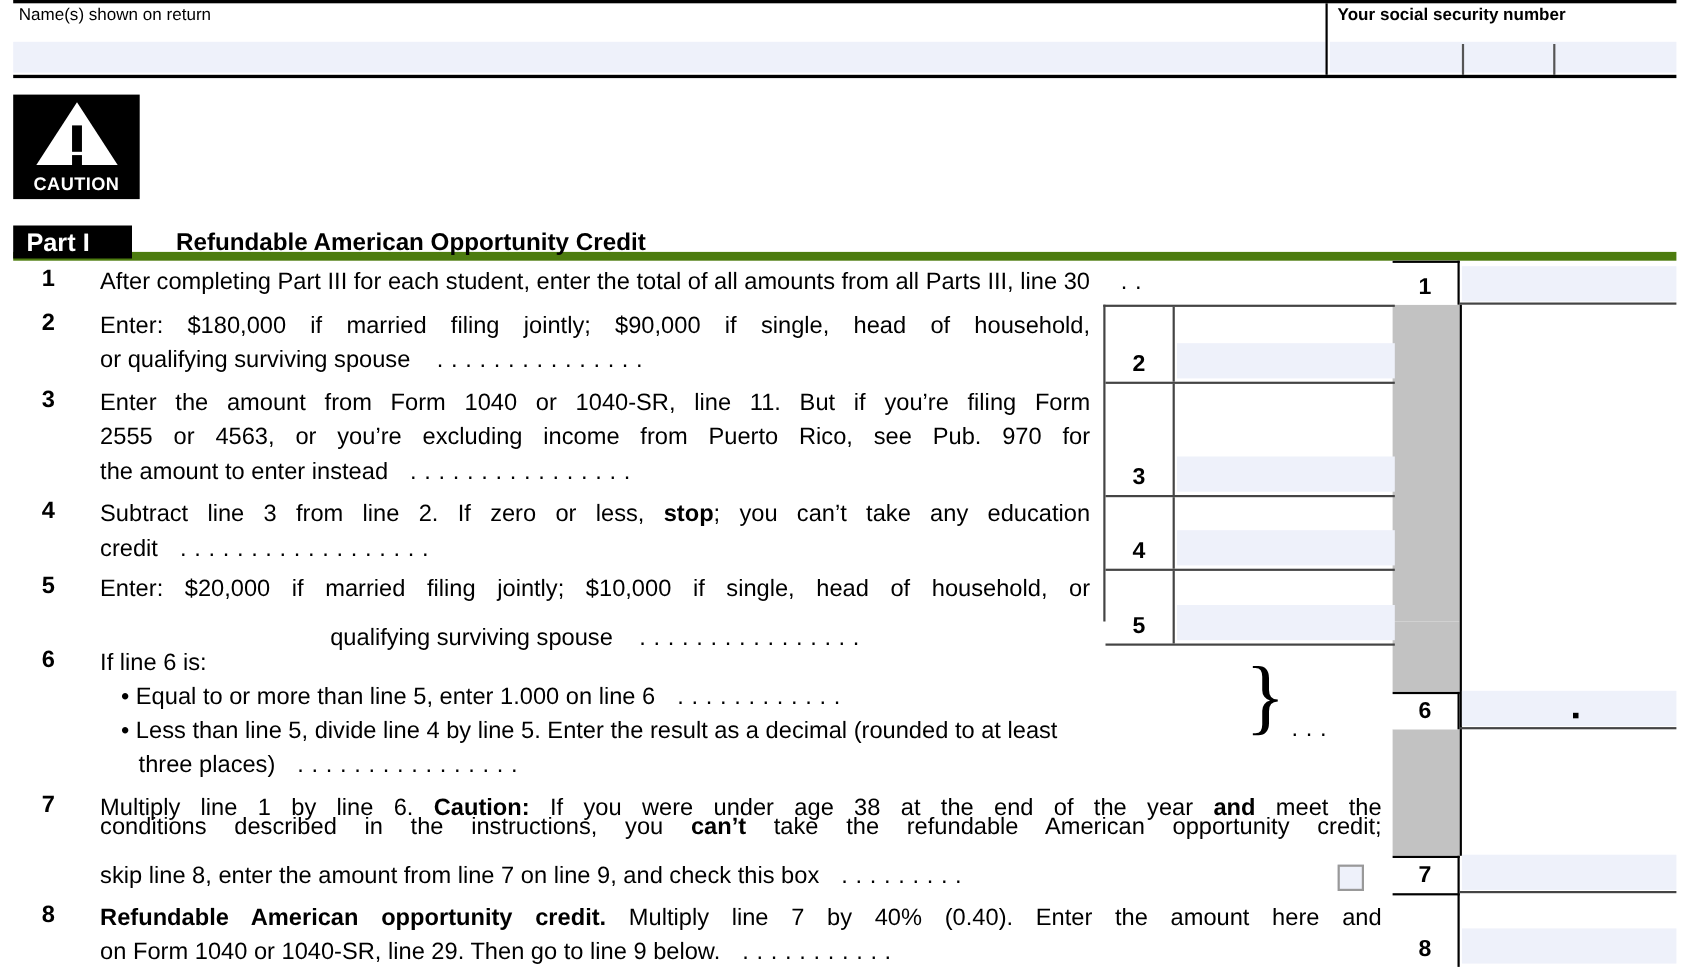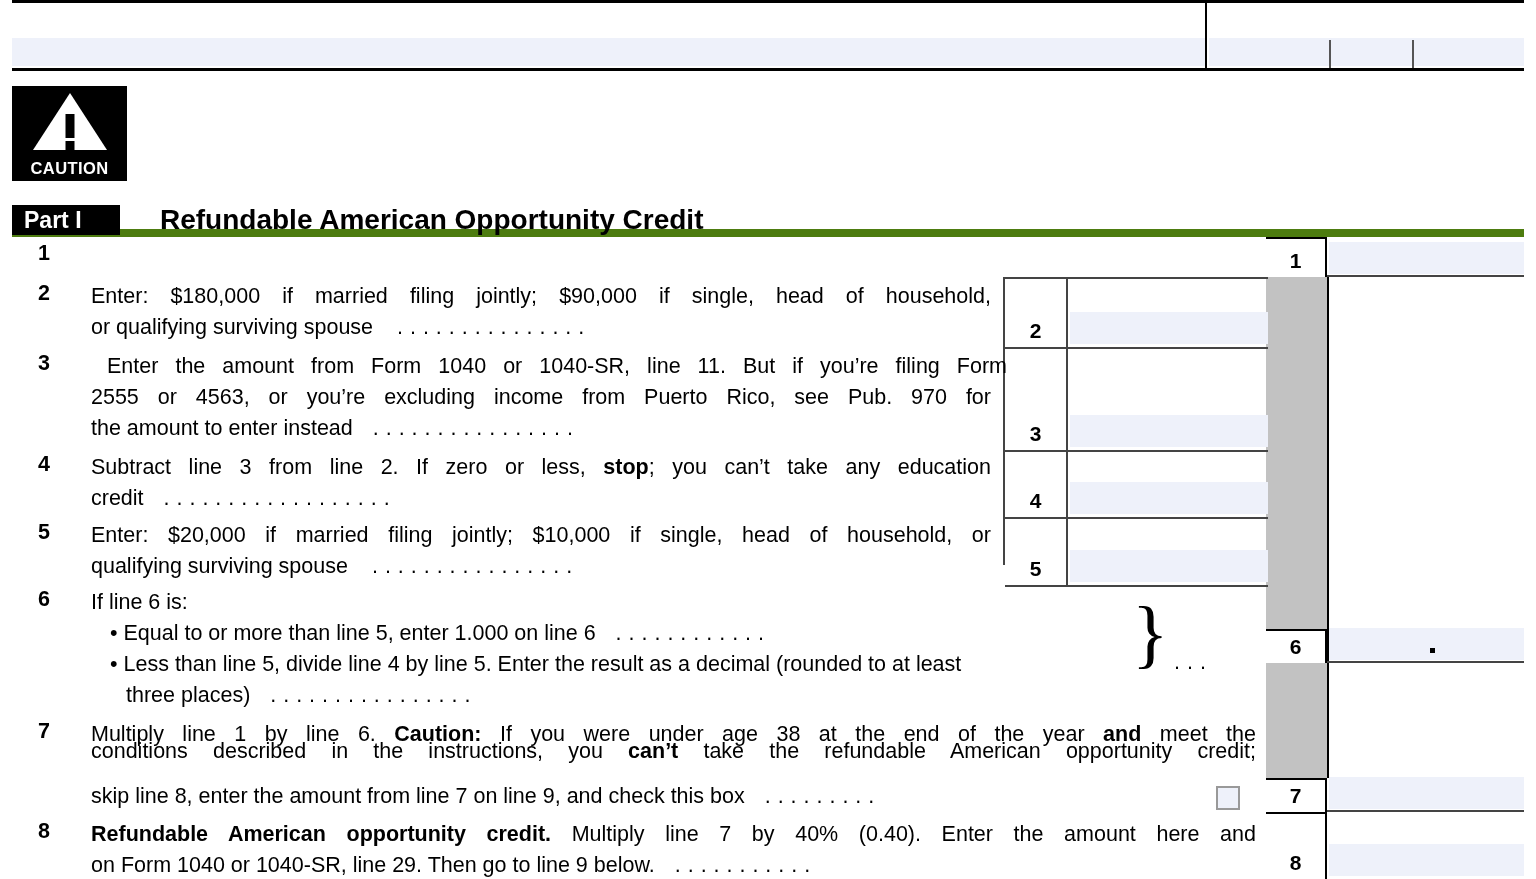--- a/index.html
+++ b/index.html
@@ -38,21 +38,21 @@
           font-weight:bold;font-size:16.5px;letter-spacing:0.4px;font-family:"Liberation Sans",sans-serif;}
   .caution-text{position:absolute;left:128px;top:4px;width:1380px;
        font-style:italic;font-size:24.5px;line-height:35px;}
 
   
   .part-bar{position:absolute;left:12px;top:205px;width:1512px;height:32px;
             border-bottom:8px solid #4d7c0f;box-sizing:border-box;}
   .part-tag{position:absolute;left:0;top:0;width:108px;height:30px;background:#000;color:#fff;
             font-weight:bold;font-size:23px;line-height:30px;padding-left:12px;box-sizing:border-box;}
   .part-title{position:absolute;left:148px;top:0;height:30px;line-height:30px;
-              font-weight:bold;font-size:28px;}
+              font-weight:bold;font-size:22px;}
 
   
   .bodyarea{position:absolute;left:12px;top:237px;width:1512px;height:642px;}
 
   
   .v{position:absolute;background:#444;width:2px;}
   .v.dark{background:#000;}
 
   
   .inner-block{position:absolute;left:991px;top:40px;width:265px;height:288px;
@@ -96,23 +96,25 @@
 </style>
 </head>
 <body>
 
 <div class="page">
 
   <div class="top-rule"></div>
 
   <div class="hdr">
     <div class="hdr-name-cell">
+      <div class="hdr-label">Name(s) shown on return</div>
       <div class="fill"></div>
     </div>
     <div class="hdr-ssn-cell">
+      <div class="hdr-label b">Your social security number</div>
       <div class="fill"></div>
       <div class="ssn-div" style="left:122px;"></div>
       <div class="ssn-div" style="left:205px;"></div>
     </div>
   </div>
   <div class="hdr-bottom"></div>
 
   <div class="caution-wrap">
     <div class="caution-ico">
       <div class="tri"></div>
@@ -130,20 +132,24 @@
   <div class="bodyarea">
 
     <div class="gray-col" style="top:40px;height:288px;"></div>
     <div class="gray-col" style="top:328px;height:64px;"></div>
     <div class="gray-col" style="top:426px;height:115px;"></div>
 
     <div class="v dark" style="left:1315px;top:40px;height:501px;"></div>
 
     <div class="lrow" style="top:0px;width:1254px;height:40px;">
       <div class="lnum" style="top:4px;">1</div>
+      <div class="ltext nojust" style="top:4px;width:1160px;">
+        <span>After completing Part III for each student, enter the total of all amounts from all Parts III, line 30</span>
+        <span class="leaders" style="padding-left:22px;">.   .</span>
+      </div>
     </div>
     <div class="amt-row" style="top:0px;height:40px;">
       <div class="amt-num">
         <div class="amt-numtxt">1</div>
       </div>
       <div class="amt-fill"></div>
       <div class="amt-underline"></div>
     </div>
 
     <div class="inner-block">
@@ -177,21 +183,21 @@
       <div class="lnum" style="top:2px;">2</div>
       <div class="ltext just" style="top:2px;width:900px;">Enter: $180,000 if married filing jointly; $90,000 if single, head of household,</div>
       <div class="ltext nojust" style="top:33px;width:900px;">
         <span>or qualifying surviving spouse</span>
         <span class="leaders" style="padding-left:18px;">.    .    .    .    .    .    .    .    .    .    .    .    .    .    .</span>
       </div>
     </div>
 
     <div class="lrow" style="top:112px;width:991px;">
       <div class="lnum" style="top:2px;">3</div>
-      <div class="ltext just" style="top:2px;width:900px;margin-left:16px;">Enter the amount from Form 1040 or 1040-SR, line 11. But if you’re filing Form</div>
+      <div class="ltext just" style="top:2px;width:900px;">Enter the amount from Form 1040 or 1040-SR, line 11. But if you’re filing Form</div>
       <div class="ltext just" style="top:33px;width:900px;">2555 or 4563, or you’re excluding income from Puerto Rico, see Pub. 970 for</div>
       <div class="ltext nojust" style="top:64px;width:900px;">
         <span>the amount to enter instead</span>
         <span class="leaders" style="padding-left:14px;">.    .    .    .    .    .    .    .    .    .    .    .    .    .    .    .</span>
       </div>
     </div>
 
     <div class="lrow" style="top:213px;width:991px;">
       <div class="lnum" style="top:2px;">4</div>
       <div class="ltext just" style="top:2px;width:900px;">
@@ -199,21 +205,21 @@
       </div>
       <div class="ltext nojust" style="top:33px;width:900px;">
         <span>credit</span>
         <span class="leaders" style="padding-left:14px;">.    .    .    .    .    .    .    .    .    .    .    .    .    .    .    .    .    .</span>
       </div>
     </div>
 
     <div class="lrow" style="top:281px;width:991px;">
       <div class="lnum" style="top:2px;">5</div>
       <div class="ltext just" style="top:2px;width:900px;">Enter: $20,000 if married filing jointly; $10,000 if single, head of household, or</div>
-      <div class="ltext nojust" style="top:33px;width:900px;">
+      <div class="ltext nojust" style="top:46px;width:900px;text-align:center;">
         <span>qualifying surviving spouse</span>
         <span class="leaders" style="padding-left:18px;">.    .    .    .    .    .    .    .    .    .    .    .    .    .    .    .</span>
       </div>
     </div>
 
     <div class="lrow" style="top:348px;width:1254px;">
       <div class="lnum" style="top:2px;">6</div>
       <div class="ltext nojust" style="top:2px;width:900px;">If line 6 is:</div>
       <div class="ltext nojust" style="top:33px;left:98px;width:1020px;">
         <span>• Equal to or more than line 5, enter 1.000 on line 6</span>

